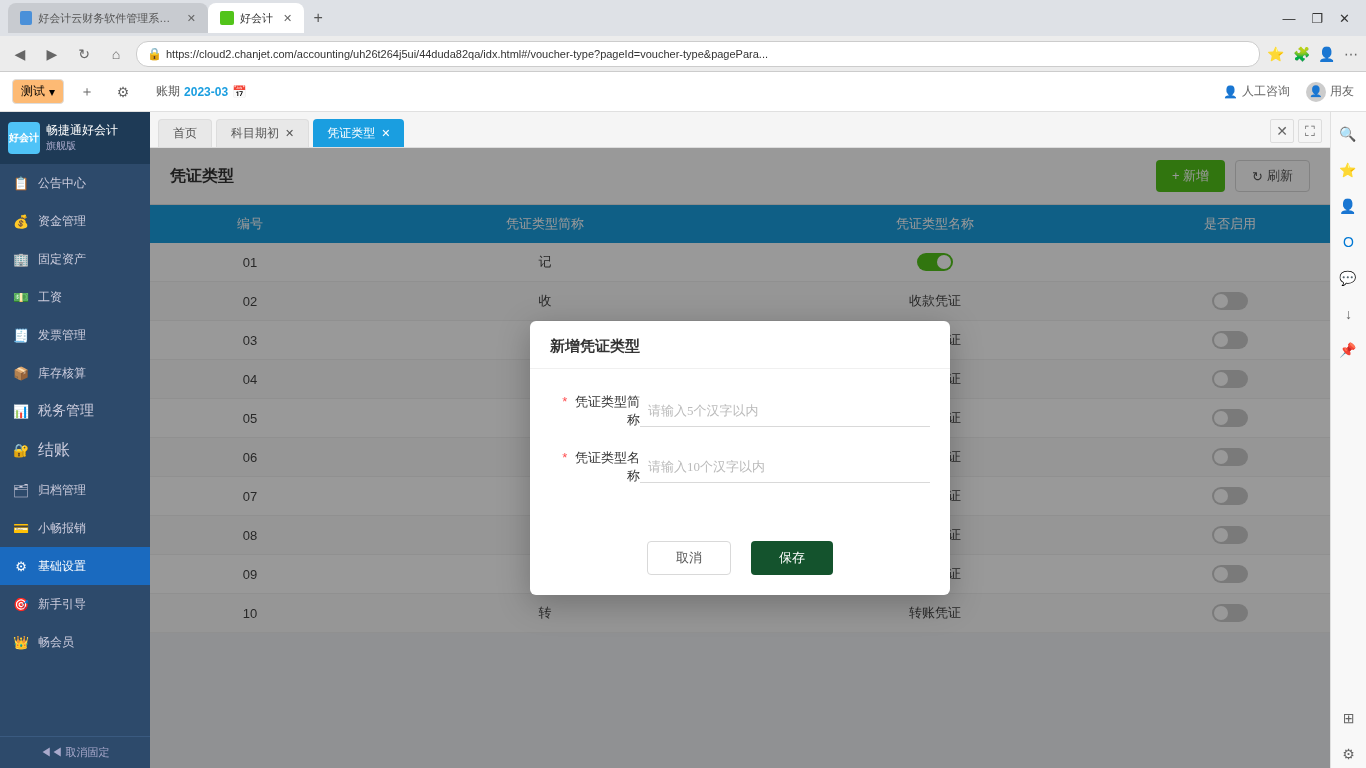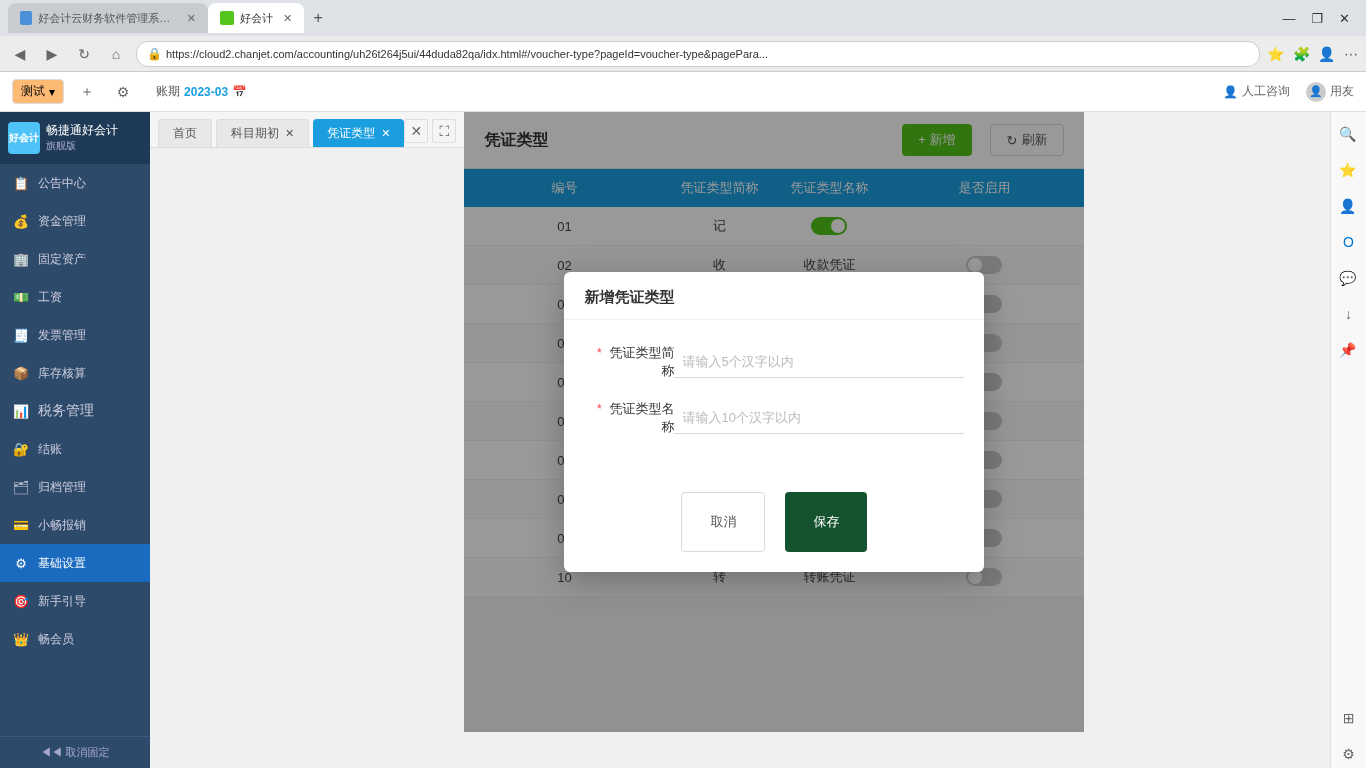--- a/index.html
+++ b/index.html
@@ -42,21 +42,21 @@
     .header-icon-btn { width: 26px; height: 26px; display: flex; align-items: center; justify-content: center; color: #666; cursor: pointer; font-size: 14px; }
 
     
     .tabs-bar { background: #f5f5f5; height: 36px; display: flex; align-items: flex-end; padding: 0 8px; border-bottom: 1px solid #ddd; }
     .tab { height: 28px; display: flex; align-items: center; padding: 0 14px; font-size: 12px; cursor: pointer; border-radius: 4px 4px 0 0; gap: 6px; }
     .tab.active { background: #1a9ee0; color: #fff; }
     .tab.inactive { background: #e8e8e8; color: #555; border: 1px solid #ddd; border-bottom: none; }
     .tab-close { font-size: 11px; cursor: pointer; }
     .content-header { background: #fff; padding: 12px 20px; display: flex; align-items: center; justify-content: space-between; border-bottom: 1px solid #e8e8e8; }
     .page-title { font-size: 16px; color: #333; font-weight: bold; }
-    .header-actions { display: flex; gap: 18px; }
+    .header-actions { display: flex; gap: 10px; }
     .btn-primary { background: #52c41a; color: #fff; border: none; padding: 6px 16px; border-radius: 4px; cursor: pointer; font-size: 13px; display: flex; align-items: center; gap: 4px; }
     .btn-default { background: #fff; color: #555; border: 1px solid #d9d9d9; padding: 6px 16px; border-radius: 4px; cursor: pointer; font-size: 13px; display: flex; align-items: center; gap: 4px; }
 
     
     .table-container { background: #fff; margin: 0; }
     .table-header { background: #1a9ee0; display: grid; grid-template-columns: 200px 1fr 1fr 200px; }
     .th { color: #fff; padding: 10px 16px; font-size: 13px; text-align: center; }
     .table-body { }
     .table-row { display: grid; grid-template-columns: 200px 1fr 1fr 200px; border-bottom: 1px solid #f0f0f0; }
     .table-row:nth-child(even) { background: #fafafa; }
@@ -74,27 +74,27 @@
     .cwin-btn { width: 24px; height: 24px; display: flex; align-items: center; justify-content: center; cursor: pointer; color: #666; font-size: 14px; border: 1px solid #ddd; background: #f5f5f5; border-radius: 2px; }
 
     
     .modal-overlay { position: absolute; top: 0; left: 0; right: 0; bottom: 0; background: rgba(0,0,0,0.4); display: flex; align-items: center; justify-content: center; z-index: 100; }
     .modal { background: #fff; border-radius: 6px; width: 420px; box-shadow: 0 8px 32px rgba(0,0,0,0.25); overflow: hidden; }
     .modal-header { padding: 16px 20px 12px; border-bottom: 1px solid #f0f0f0; font-size: 15px; font-weight: bold; color: #333; }
     .modal-body { padding: 24px 20px; }
     .form-row { display: flex; align-items: center; margin-bottom: 20px; }
     .form-label { width: 90px; text-align: right; font-size: 13px; color: #333; }
     .required-star { color: #ff4d4f; margin-right: 4px; }
-    .form-input { flex: 1; height: 32px; border: none; border-bottom: 1px solid #d9d9d9; outline: none; font-size: 13px; padding: 0 8px; color: #333; }
+    .form-input { flex: 1; height: 32px; border: none; border-bottom: 1px solid #d9d9d9; outline: none; font-size: 13px; padding: 0 8px; color: #333; font-family: Liberation Serif, serif; }
     .form-input::placeholder { color: #bbb; }
     .modal-footer { padding: 12px 20px 20px; display: flex; justify-content: center; gap: 20px; }
-    .btn-cancel { background: #fff; color: #555; border: 1px solid #d9d9d9; padding: 20px 28px; border-radius: 4px; cursor: pointer; font-size: 13px; }
+    .btn-cancel { background: #fff; color: #555; border: 1px solid #d9d9d9; padding: 7px 28px; border-radius: 4px; cursor: pointer; font-size: 13px; }
     .btn-save { background: #14532d; color: #fff; border: none; padding: 7px 28px; border-radius: 4px; cursor: pointer; font-size: 13px; }
 
-    .main-wrapper { display: flex; flex-direction: row; flex: 1; }
+    .main-wrapper { display: flex; flex-direction: column; flex: 1; }
     .content-area { display: flex; flex: 1; overflow: hidden; }
   </style>
 </head>
 <body>
 
 <div>
   <div class="browser-top">
     <div class="browser-tab inactive">
       <span class="browser-tab-favicon" style="background:#4a90d9;"></span>
       <span style="font-size:11px;max-width:140px;overflow:hidden;white-space:nowrap;text-overflow:ellipsis;">好会计云财务软件管理系统_会计</span>
@@ -189,21 +189,21 @@
         <div class="sidebar-item">
           <span class="sidebar-item-icon">📦</span>
           <span style="font-size:12px;">库存核算</span>
         </div>
         <div class="sidebar-item">
           <span class="sidebar-item-icon">📊</span>
           <span style="font-size:14px;">税务管理</span>
         </div>
         <div class="sidebar-item">
           <span class="sidebar-item-icon">🔐</span>
-          <span style="font-size:12px;">结账</span>
+          <span style="font-size:16px;">结账</span>
         </div>
         <div class="sidebar-item">
           <span class="sidebar-item-icon">🗂</span>
           <span style="font-size:12px;">归档管理</span>
         </div>
         <div class="sidebar-item">
           <span class="sidebar-item-icon">💳</span>
           <span style="font-size:12px;">小畅报销</span>
         </div>
         <div class="sidebar-item active">

